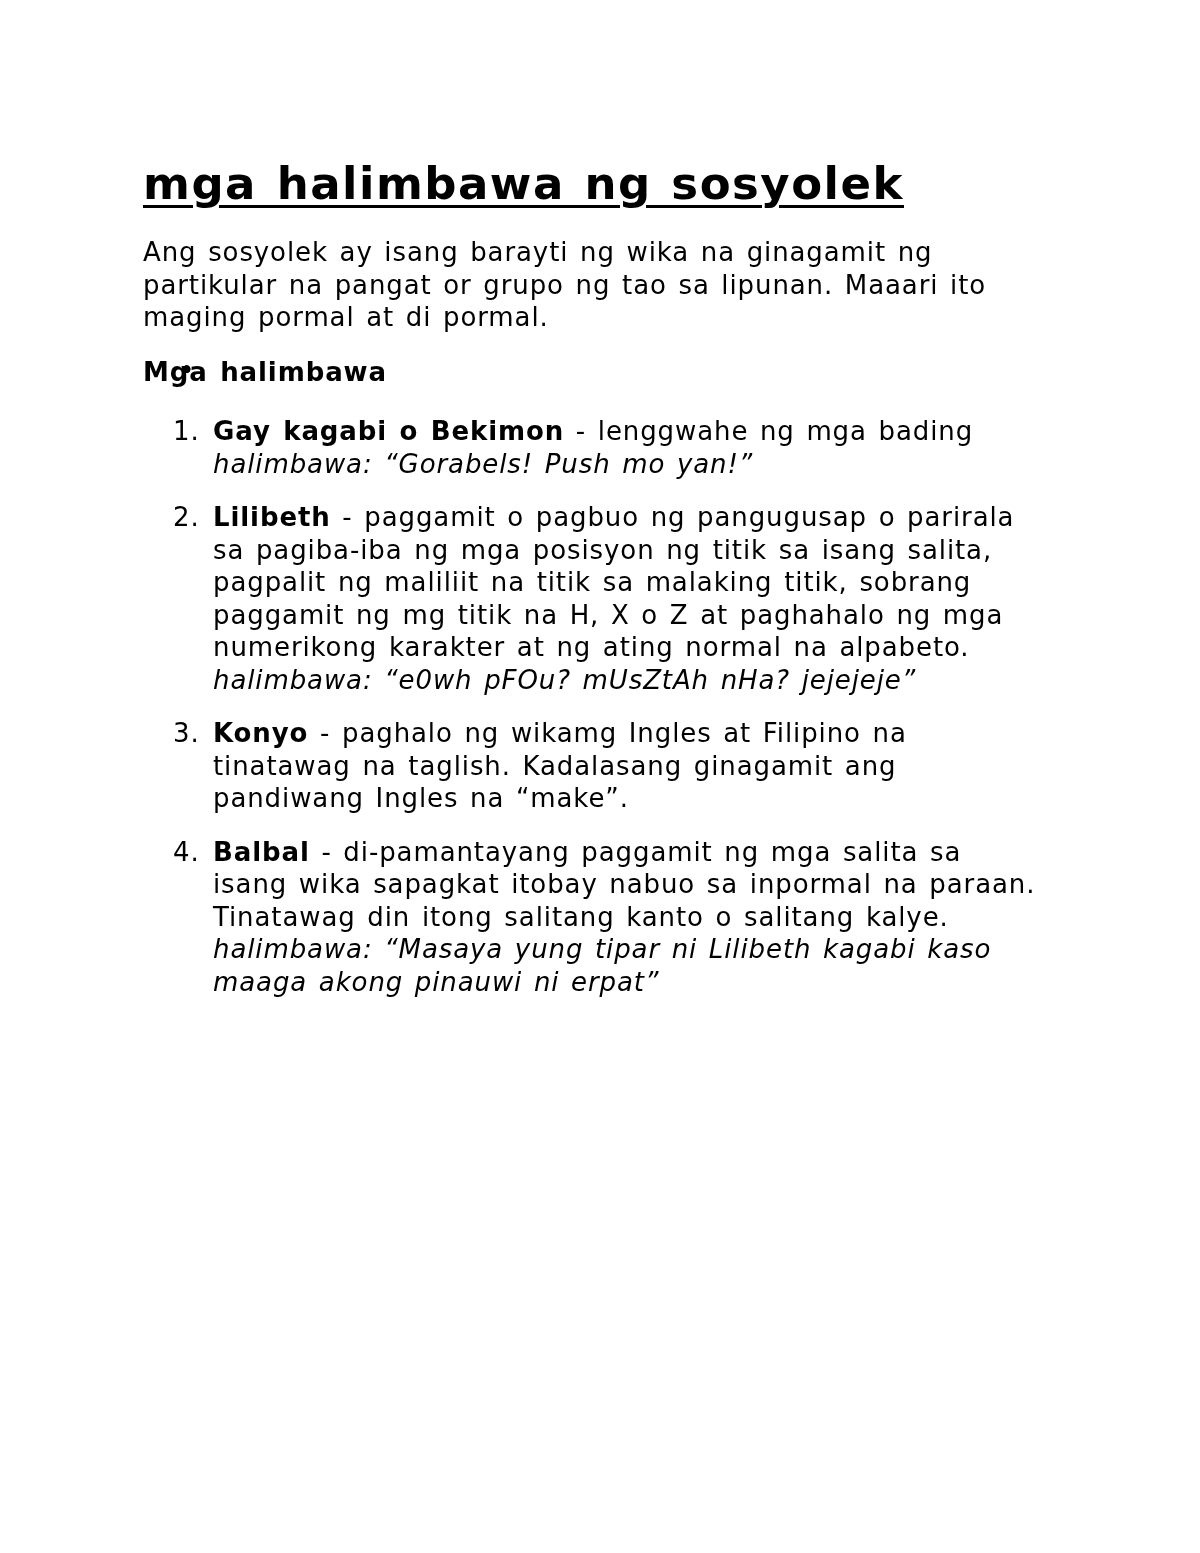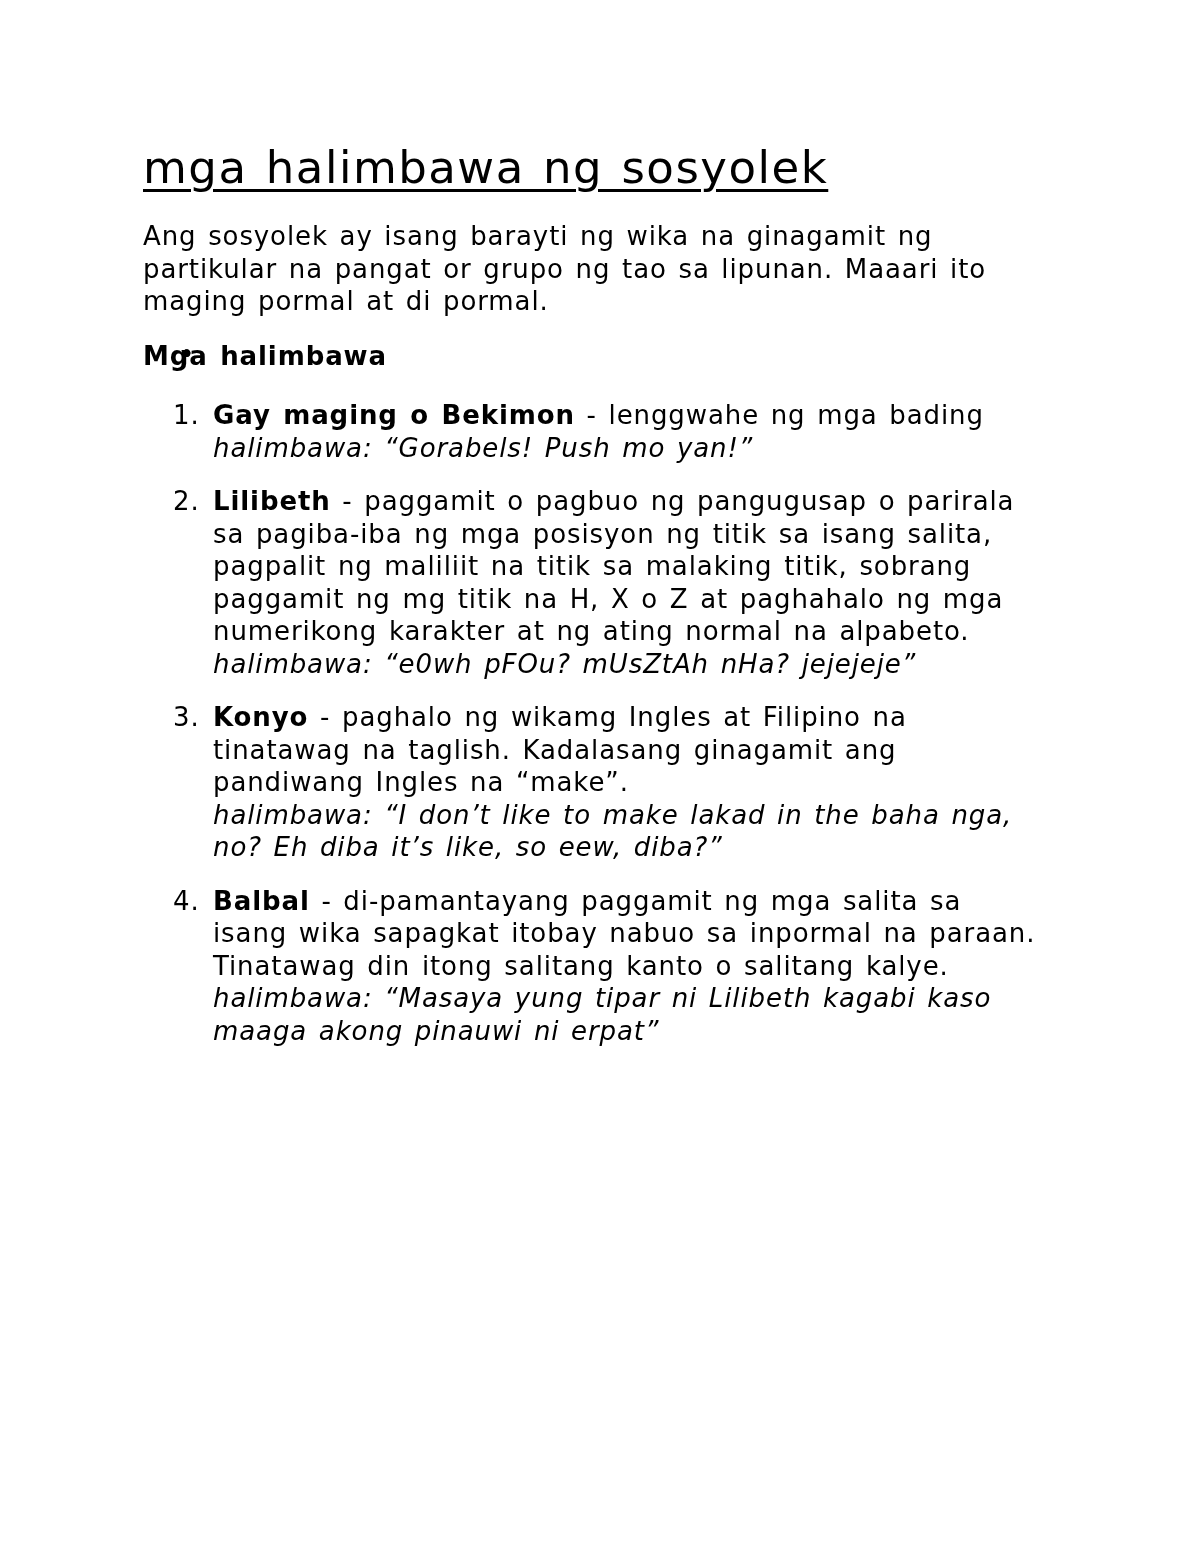--- a/index.html
+++ b/index.html
@@ -19,24 +19,24 @@
     width: 1200px;
     height: 1553px;
     padding: 141px 78px 0 143px;
     font-size: 26px;
     line-height: 32.5px;
     letter-spacing: 0.9px;
     word-spacing: 2.5px;
   }
   .doc-title {
     font-size: 45px;
-    font-weight: normal;
+    font-weight: bold;
     line-height: 1.2;
     letter-spacing: 1.5px;
-    margin: 0 0 25px 0;
+    margin: 16px 0 25px 0;
     text-decoration: underline;
     text-decoration-thickness: 3px;
     text-underline-offset: 6px;
   }
   .intro, .pre {
     white-space: pre-line;
   }
   .intro {
     margin: 4px 0 20px 0;
   }
@@ -103,41 +103,39 @@
       <span class="bullet-marker">•</span>
     </li>
   </ul>
 
   <p class="examples-heading">Mga halimbawa</p>
 
   <ol class="example-list">
 
     <li>
       <span class="item-number">1.</span>
-      <span class="term">Gay maging o Bekimon</span><span class="pre"> - lenggwahe ng mga bading</span>
+      <span class="term">Gay kagabi o Bekimon</span><span class="pre"> - lenggwahe ng mga bading</span>
       <div class="example-quote pre">halimbawa: “Gorabels! Push mo yan!”</div>
     </li>
 
     <li>
       <span class="item-number">2.</span>
       <span class="term">Lilibeth</span><span class="pre"> - paggamit o pagbuo ng pangugusap o parirala
 sa pagiba-iba ng mga posisyon ng titik sa isang salita,
 pagpalit ng maliliit na titik sa malaking titik, sobrang
 paggamit ng mg titik na H, X o Z at paghahalo ng mga
 numerikong karakter at ng ating normal na alpabeto.</span>
       <div class="example-quote pre">halimbawa: “e0wh pFOu? mUsZtAh nHa? jejejeje”</div>
     </li>
 
     <li>
       <span class="item-number">3.</span>
       <span class="term">Konyo</span><span class="pre"> - paghalo ng wikamg Ingles at Filipino na
 tinatawag na taglish. Kadalasang ginagamit ang
 pandiwang Ingles na “make”.</span>
-      <div class="example-quote pre">halimbawa: “I don’t like to make lakad in the baha nga,
-no? Eh diba it’s like, so eew, diba?”</div>
     </li>
 
     <li>
       <span class="item-number">4.</span>
       <span class="term">Balbal</span><span class="pre"> - di-pamantayang paggamit ng mga salita sa
 isang wika sapagkat itobay nabuo sa inpormal na paraan.
 Tinatawag din itong salitang kanto o salitang kalye.</span>
       <div class="example-quote pre">halimbawa: “Masaya yung tipar ni Lilibeth kagabi kaso
 maaga akong pinauwi ni erpat”</div>
     </li>

